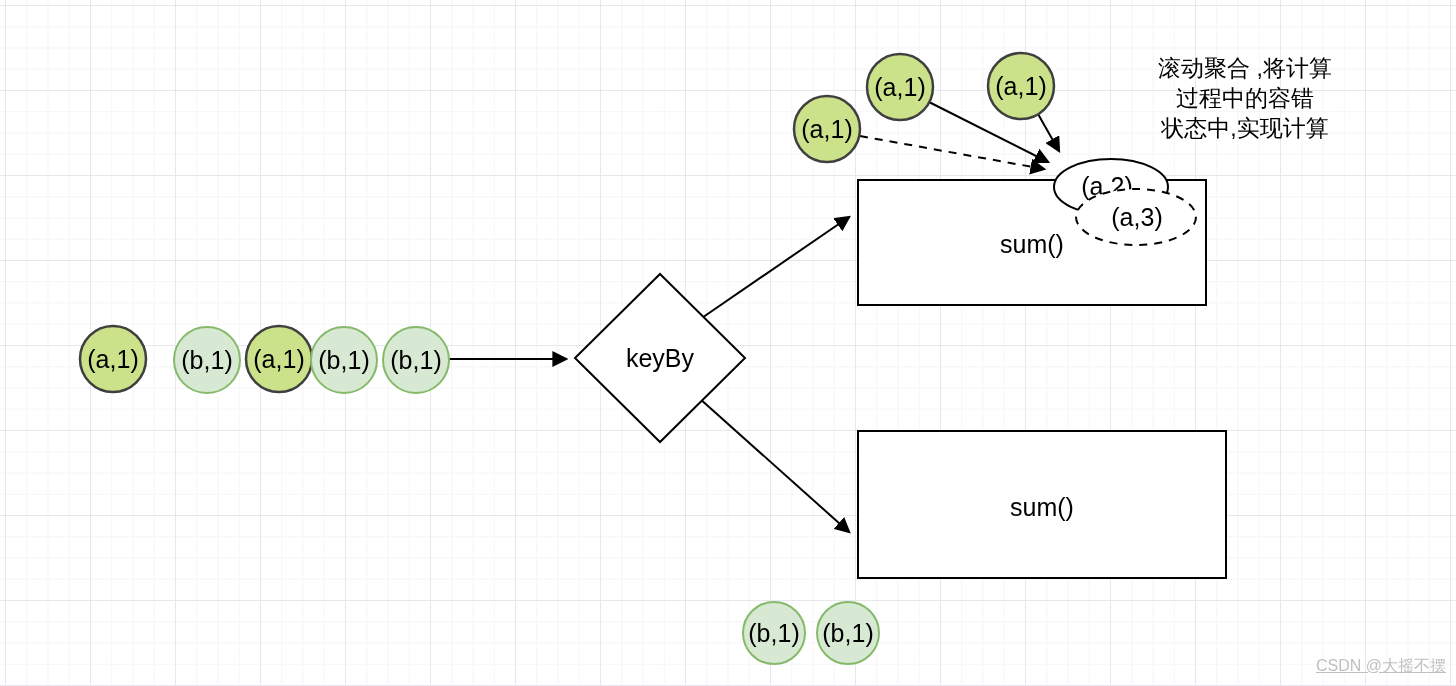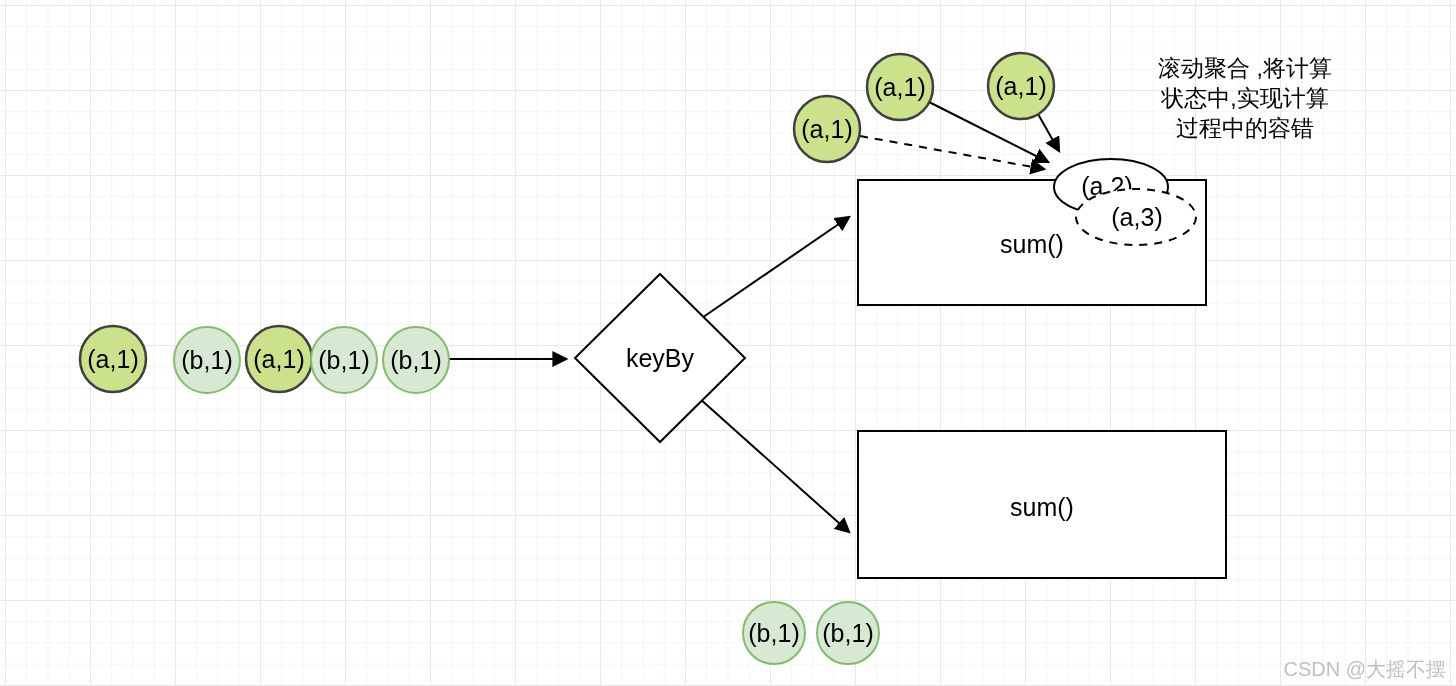--- a/index.html
+++ b/index.html
@@ -41,24 +41,25 @@
     text-align: center;
     font-size: 23px;
     line-height: 30px;
     color: #000000;
     white-space: nowrap;
   }
   .watermark {
     position: absolute;
     right: 10px;
     top: 656px;
-    font-size: 20px;
+    font-size: 16px;
     color: #bfbfbf;
     text-shadow: 1px 1px 0 #ffffff;
     white-space: nowrap;
+    text-decoration: underline;
   }
 </style>
 </head>
 <body>
 
 <div class="canvas">
 
   <svg class="diagram" viewBox="0 0 1456 686" xmlns="http://www.w3.org/2000/svg">
     <defs>
       <marker id="arrow" viewBox="0 0 10 10" refX="8.5" refY="5" markerWidth="8" markerHeight="8" orient="auto-start-reverse">
@@ -134,19 +135,19 @@
       </g>
       <g>
         <circle cx="848" cy="633" r="31" stroke-width="2" fill="#d8e9d3" stroke="#85ba6a"></circle>
         <text x="848" y="642" text-anchor="middle">(b,1)</text>
       </g>
     </g>
   </svg>
 
   <div class="annotation">
     <div>滚动聚合 ,将计算</div>
+    <div>过程中的容错</div>
     <div>状态中,实现计算</div>
-    <div>过程中的容错</div>
   </div>
 
   <div class="watermark">CSDN @大摇不摆</div>
 
 </div>
 
 </body></html>

